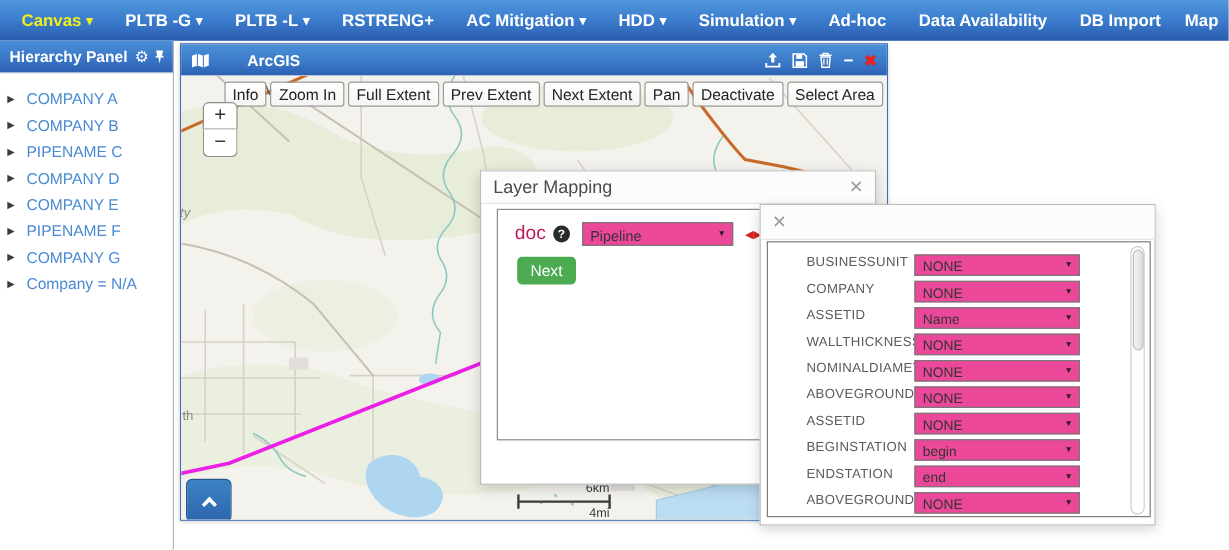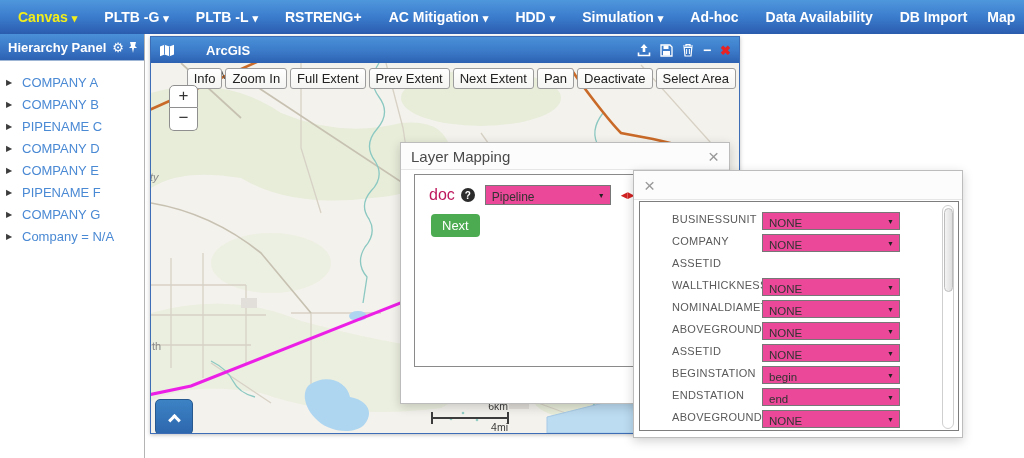--- a/index.html
+++ b/index.html
@@ -380,20 +380,24 @@
       </div>
       <div class="attr-row" style="top:30px">
         <span class="attr-label">COMPANY</span>
         <div class="fake-select attr-select">
           <span>NONE</span>
           <span class="select-caret">▼</span>
         </div>
       </div>
       <div class="attr-row" style="top:52px">
         <span class="attr-label">ASSETID</span>
+        <div class="fake-select attr-select">
+          <span>Name</span>
+          <span class="select-caret">▼</span>
+        </div>
       </div>
       <div class="attr-row" style="top:74px">
         <span class="attr-label">WALLTHICKNESS</span>
         <div class="fake-select attr-select">
           <span>NONE</span>
           <span class="select-caret">▼</span>
         </div>
       </div>
       <div class="attr-row" style="top:96px">
         <span class="attr-label">NOMINALDIAMETER</span>

